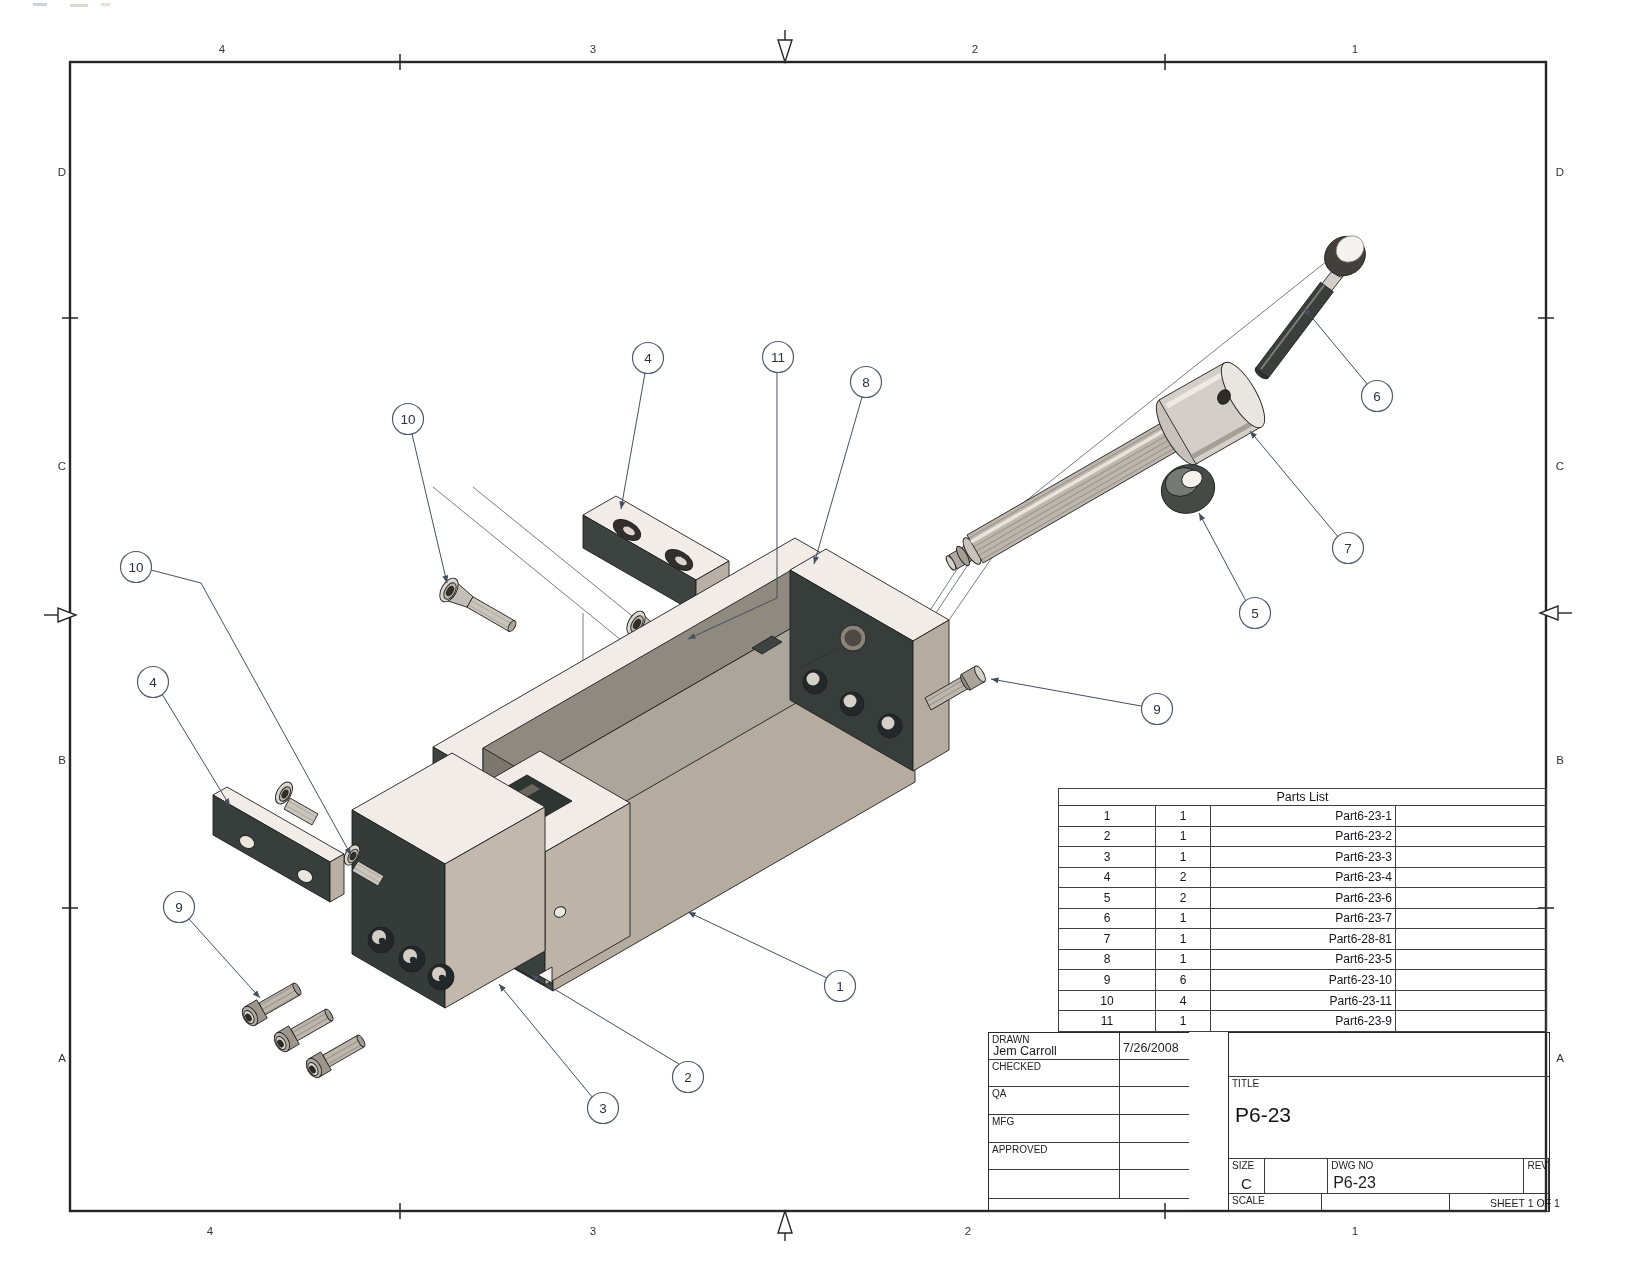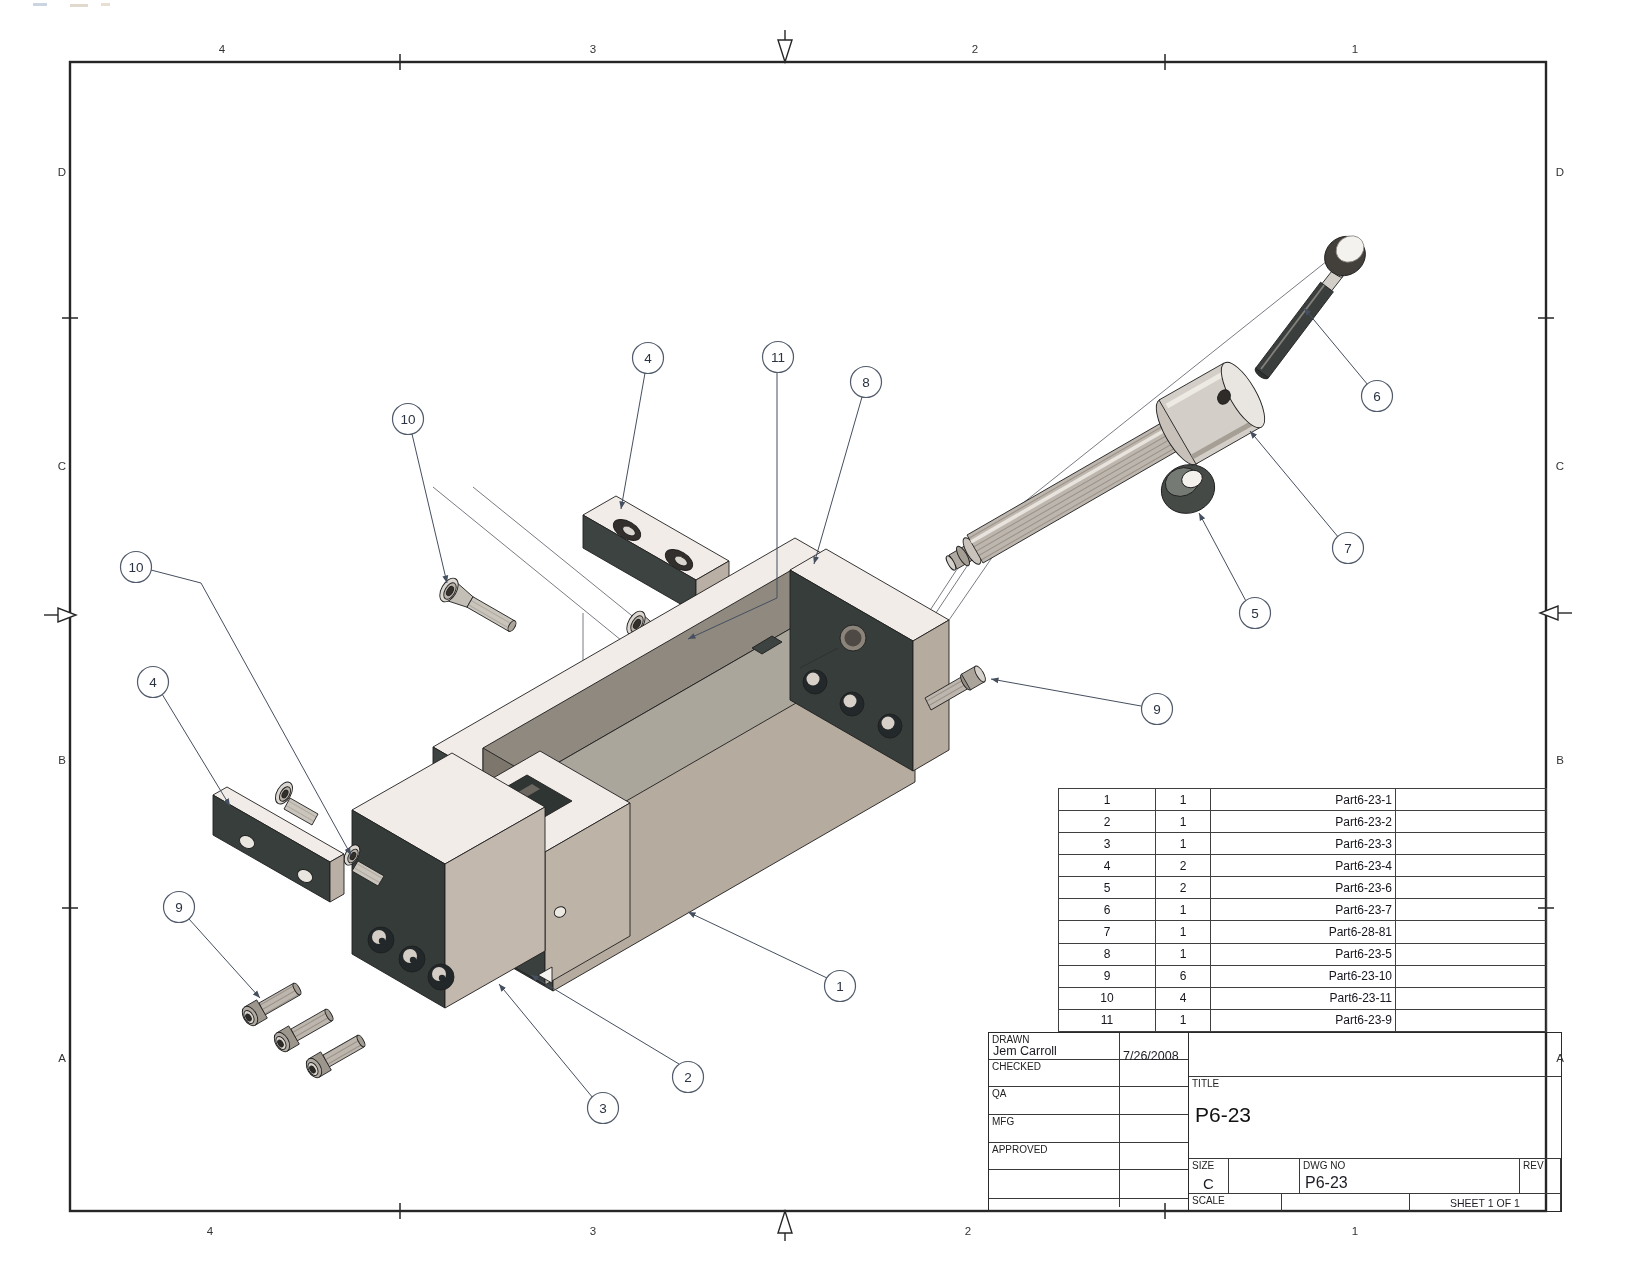--- a/index.html
+++ b/index.html
@@ -17,24 +17,24 @@
   #plist .hd{font-size:12px;text-align:center;height:16px;}
   #plist td.c{text-align:center;}
   #plist td.l{text-align:right;padding-left:5px;}
   
   .tb{border:1.6px solid #2a2a2a;}
   .lbl{font-size:10px;color:#222;line-height:1;padding:2px 0 0 3px;}
   #appr{left:988px;top:1032px;width:201px;height:180px;border-right:none;}
   .arow{display:flex;border-bottom:1px solid #3a3a3a;}
   .arow:last-child{border-bottom:none;}
   .acell{width:130px;border-right:1px solid #3a3a3a;position:relative;}
-  .adate{flex:1;position:relative;margin-top:8px;}
+  .adate{flex:1;position:relative;}
   .aval{font-size:12.5px;position:absolute;left:4px;bottom:1px;}
   .dval{font-size:12.5px;position:absolute;left:3px;top:8px;}
-  #tright{left:1188px;top:1032px;width:374px;height:180px;display:flex;flex-direction:column;}
+  #tright{left:1228px;top:1032px;width:322px;height:180px;display:flex;flex-direction:column;}
   #notes{height:43px;border-bottom:1px solid #3a3a3a;}
   #titlezone{height:81px;border-bottom:1px solid #3a3a3a;position:relative;}
   #bigtitle{position:absolute;left:6px;top:26px;font-size:21px;color:#111;}
   #sizerow{height:34px;display:flex;border-bottom:1px solid #3a3a3a;justify-content:center;}
   #sizerow .cell{border-right:1px solid #3a3a3a;position:relative;}
   #sz{width:39px;} #szspacer{width:70px;} #dwg{width:219px;} #rev{flex:1;border-right:none;}
   #szval{position:absolute;left:0;right:0;bottom:1px;text-align:center;font-size:15px;}
   #dwgval{position:absolute;left:5px;bottom:1px;font-size:16px;}
   #scalerow{flex:1;display:flex;}
   #scalerow .cell{border-right:1px solid #3a3a3a;position:relative;}
@@ -392,20 +392,23 @@
 
 <div id="plist" class="abs">
   <table>
     <colgroup>
           <col style="width:97px">
           <col style="width:55px">
           <col style="width:185px">
           <col>
         </colgroup>
     <thead>
+      <tr>
+            <th class="tl" colspan="4">Parts List</th>
+          </tr>
     </thead>
     <tbody>
       <tr>
             <td class="c">1</td>
             <td class="c">1</td>
             <td class="l">Part6-23-1</td>
             <td></td>
           </tr>
       <tr>
             <td class="c">2</td>

